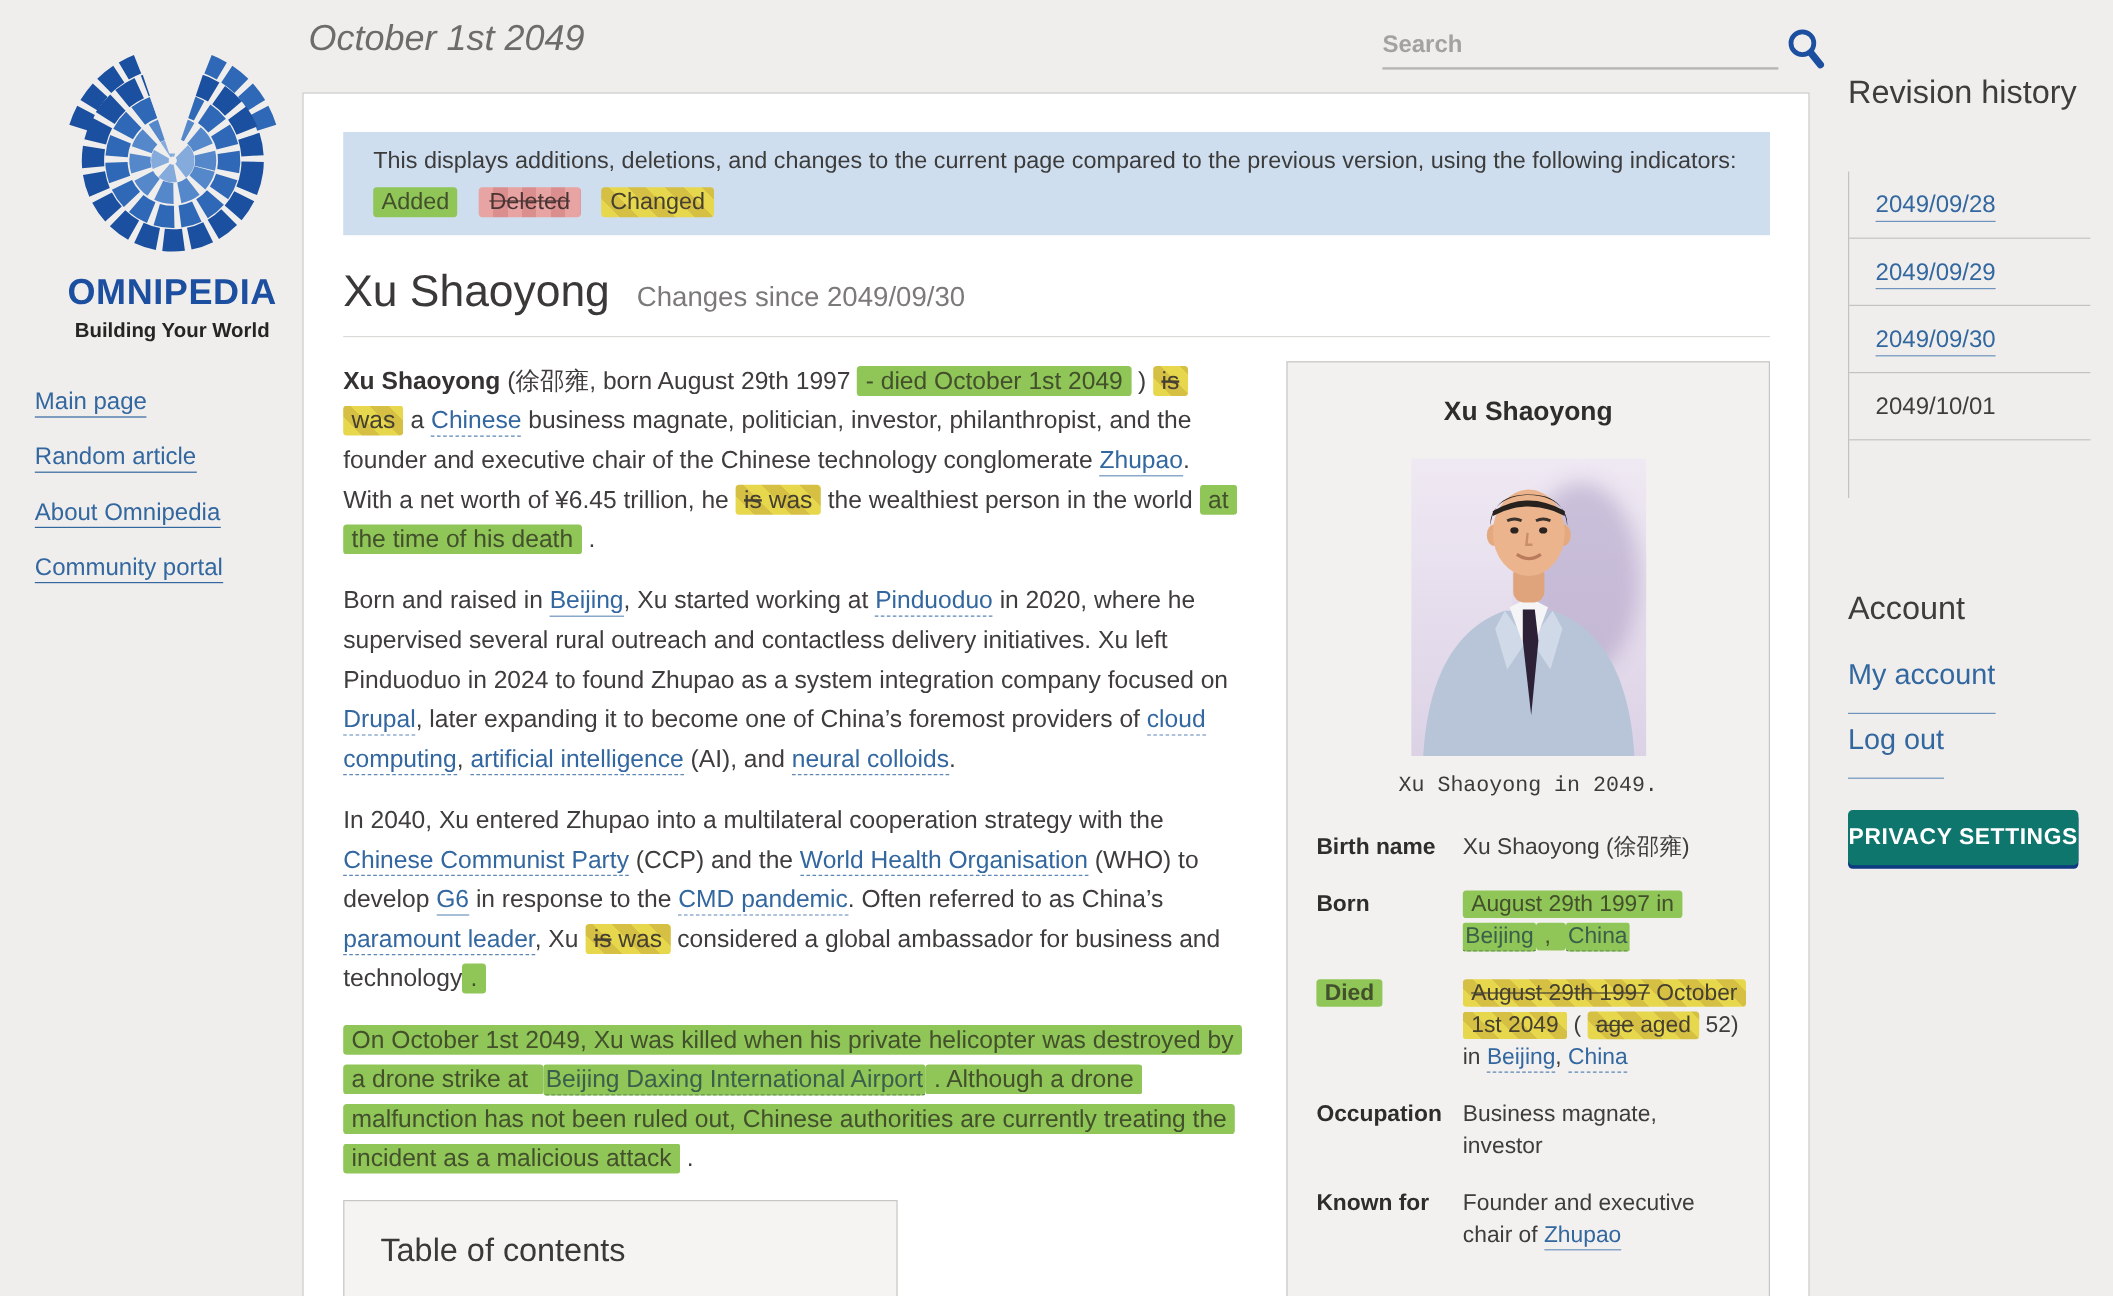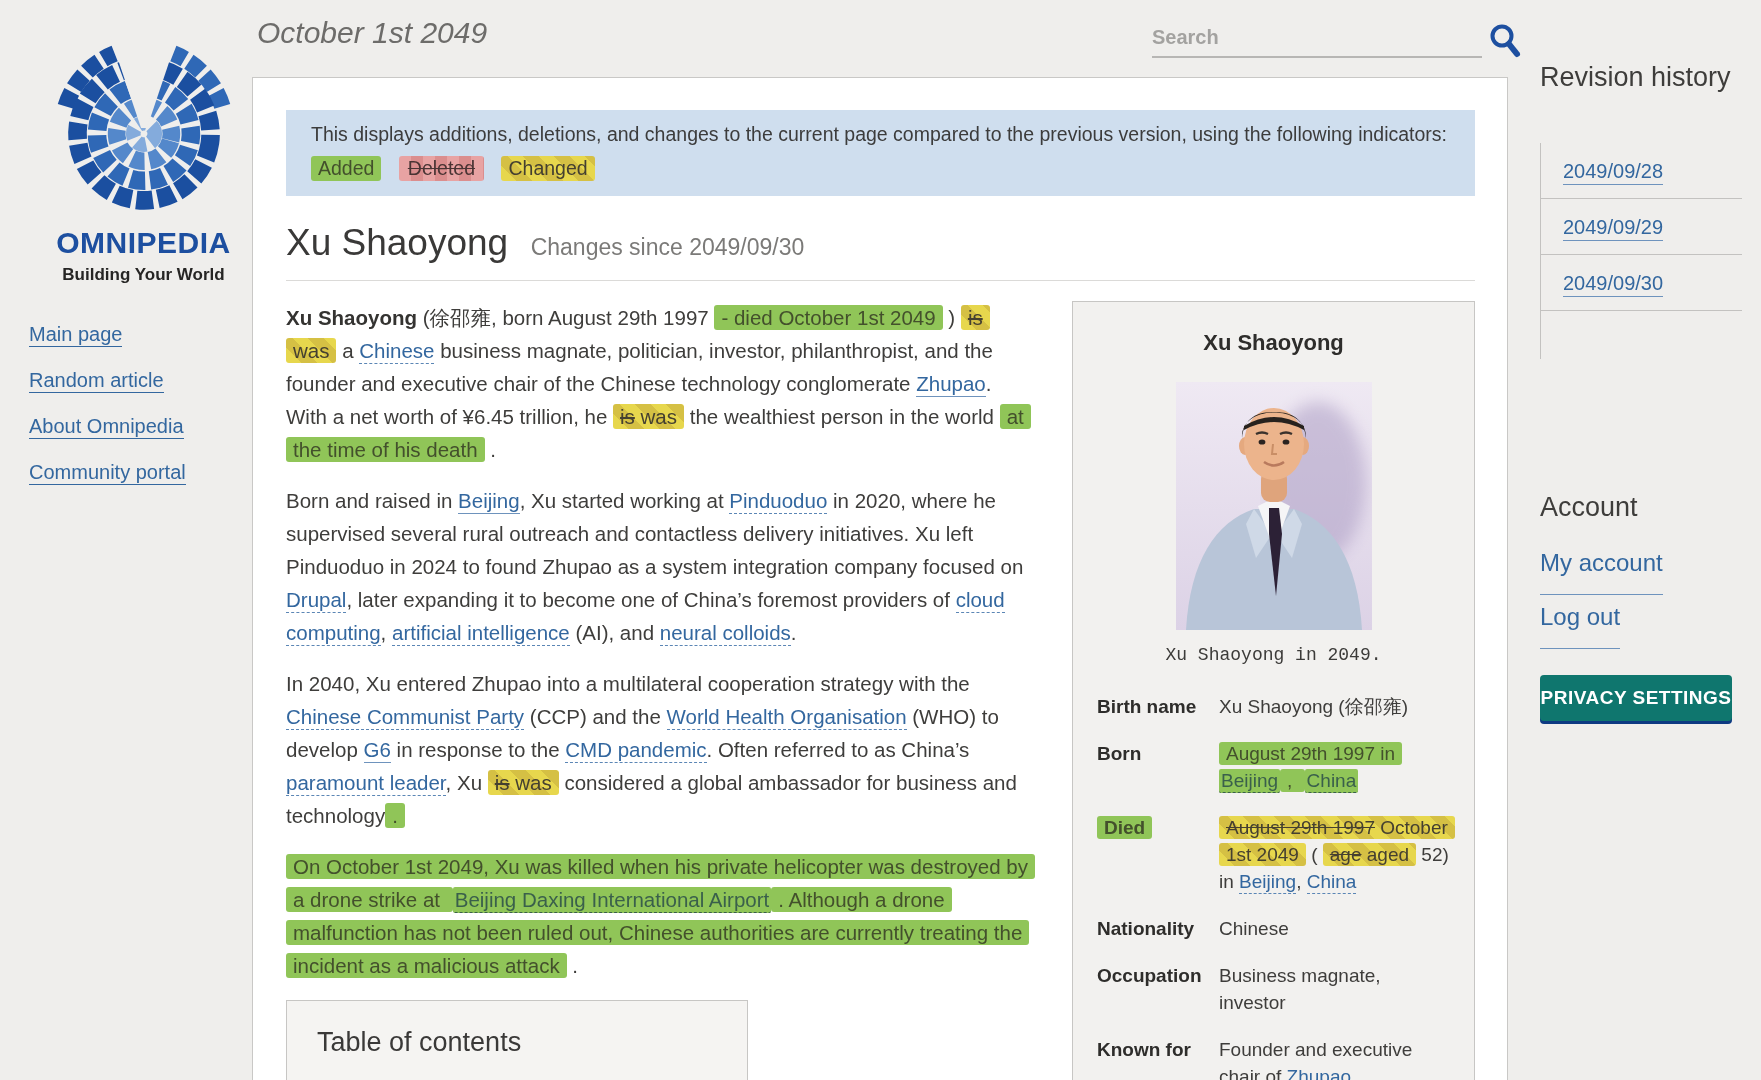--- a/index.html
+++ b/index.html
@@ -186,43 +186,40 @@
               </div>
               <div class="row">
                 <div class="lbl"><span>Born</span></div>
                 <div class="val"><span class="hl-add">August 29th 1997 in </span><a class="adlink" href="#">Beijing</a><span class="hl-add">, </span><a class="adlink" href="#">China</a></div>
               </div>
               <div class="row">
                 <div class="lbl"><span class="hl-add">Died</span></div>
                 <div class="val"><span class="hl-chg"><span class="del">August 29th 1997</span> <span class="ins">October 1st 2049</span></span><span> ( </span><span class="hl-chg"><span class="del">age</span> <span class="ins">aged</span></span><span> 52) in </span><a class="dlink" href="#">Beijing</a><span>, </span><a class="dlink" href="#">China</a></div>
               </div>
               <div class="row">
-                <div class="lbl"><span>Nationality</span></div>
-                <div class="val"><span>Chinese</span></div>
-              </div>
-              <div class="row">
                 <div class="lbl"><span>Occupation</span></div>
                 <div class="val"><span>Business magnate, investor</span></div>
               </div>
               <div class="row">
                 <div class="lbl"><span>Known for</span></div>
                 <div class="val"><span>Founder and executive chair of </span><a class="link" href="#">Zhupao</a></div>
               </div>
             </div>
         </div>
       </div>
     </div>
   </div>
 
   <div class="revpanel">
     <div class="rev-title">Revision history</div>
     <div class="rev-list" id="rev-list">
         <div class="rev-item"><a href="#">2049/09/28</a></div>
         <div class="rev-item"><a href="#">2049/09/29</a></div>
         <div class="rev-item"><a href="#">2049/09/30</a></div>
+        <div class="rev-item">2049/10/01</div>
       </div>
   </div>
 
   <div class="account">
     <div class="account-title">Account</div>
     <div id="account-links">
         <div class="account-link"><a href="#">My account</a></div>
         <div class="account-link"><a href="#">Log out</a></div>
       </div>
     <button class="privacy-btn">PRIVACY SETTINGS</button>

